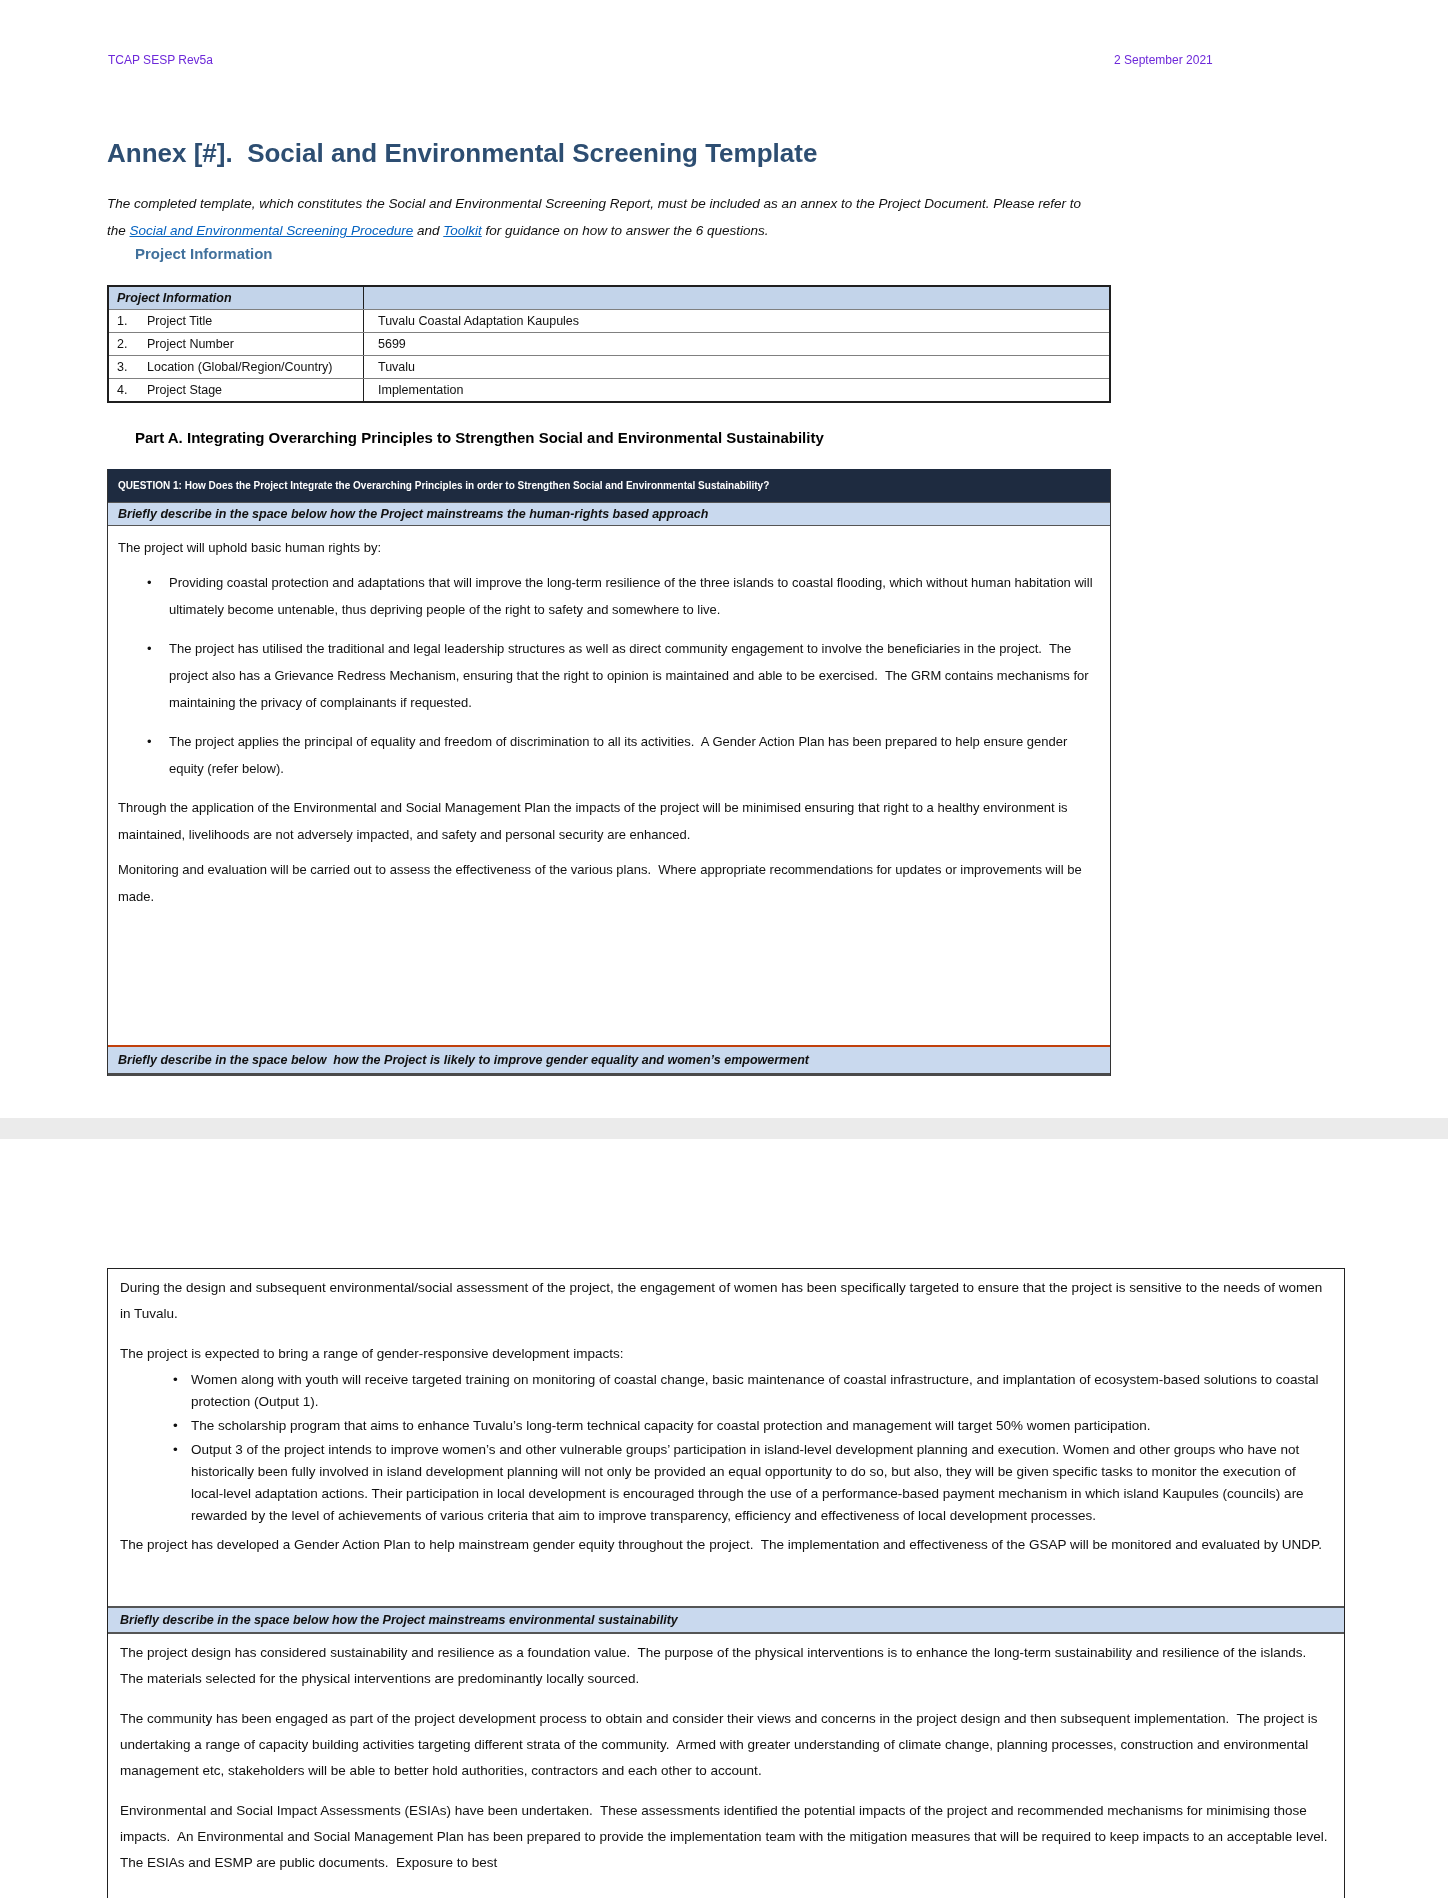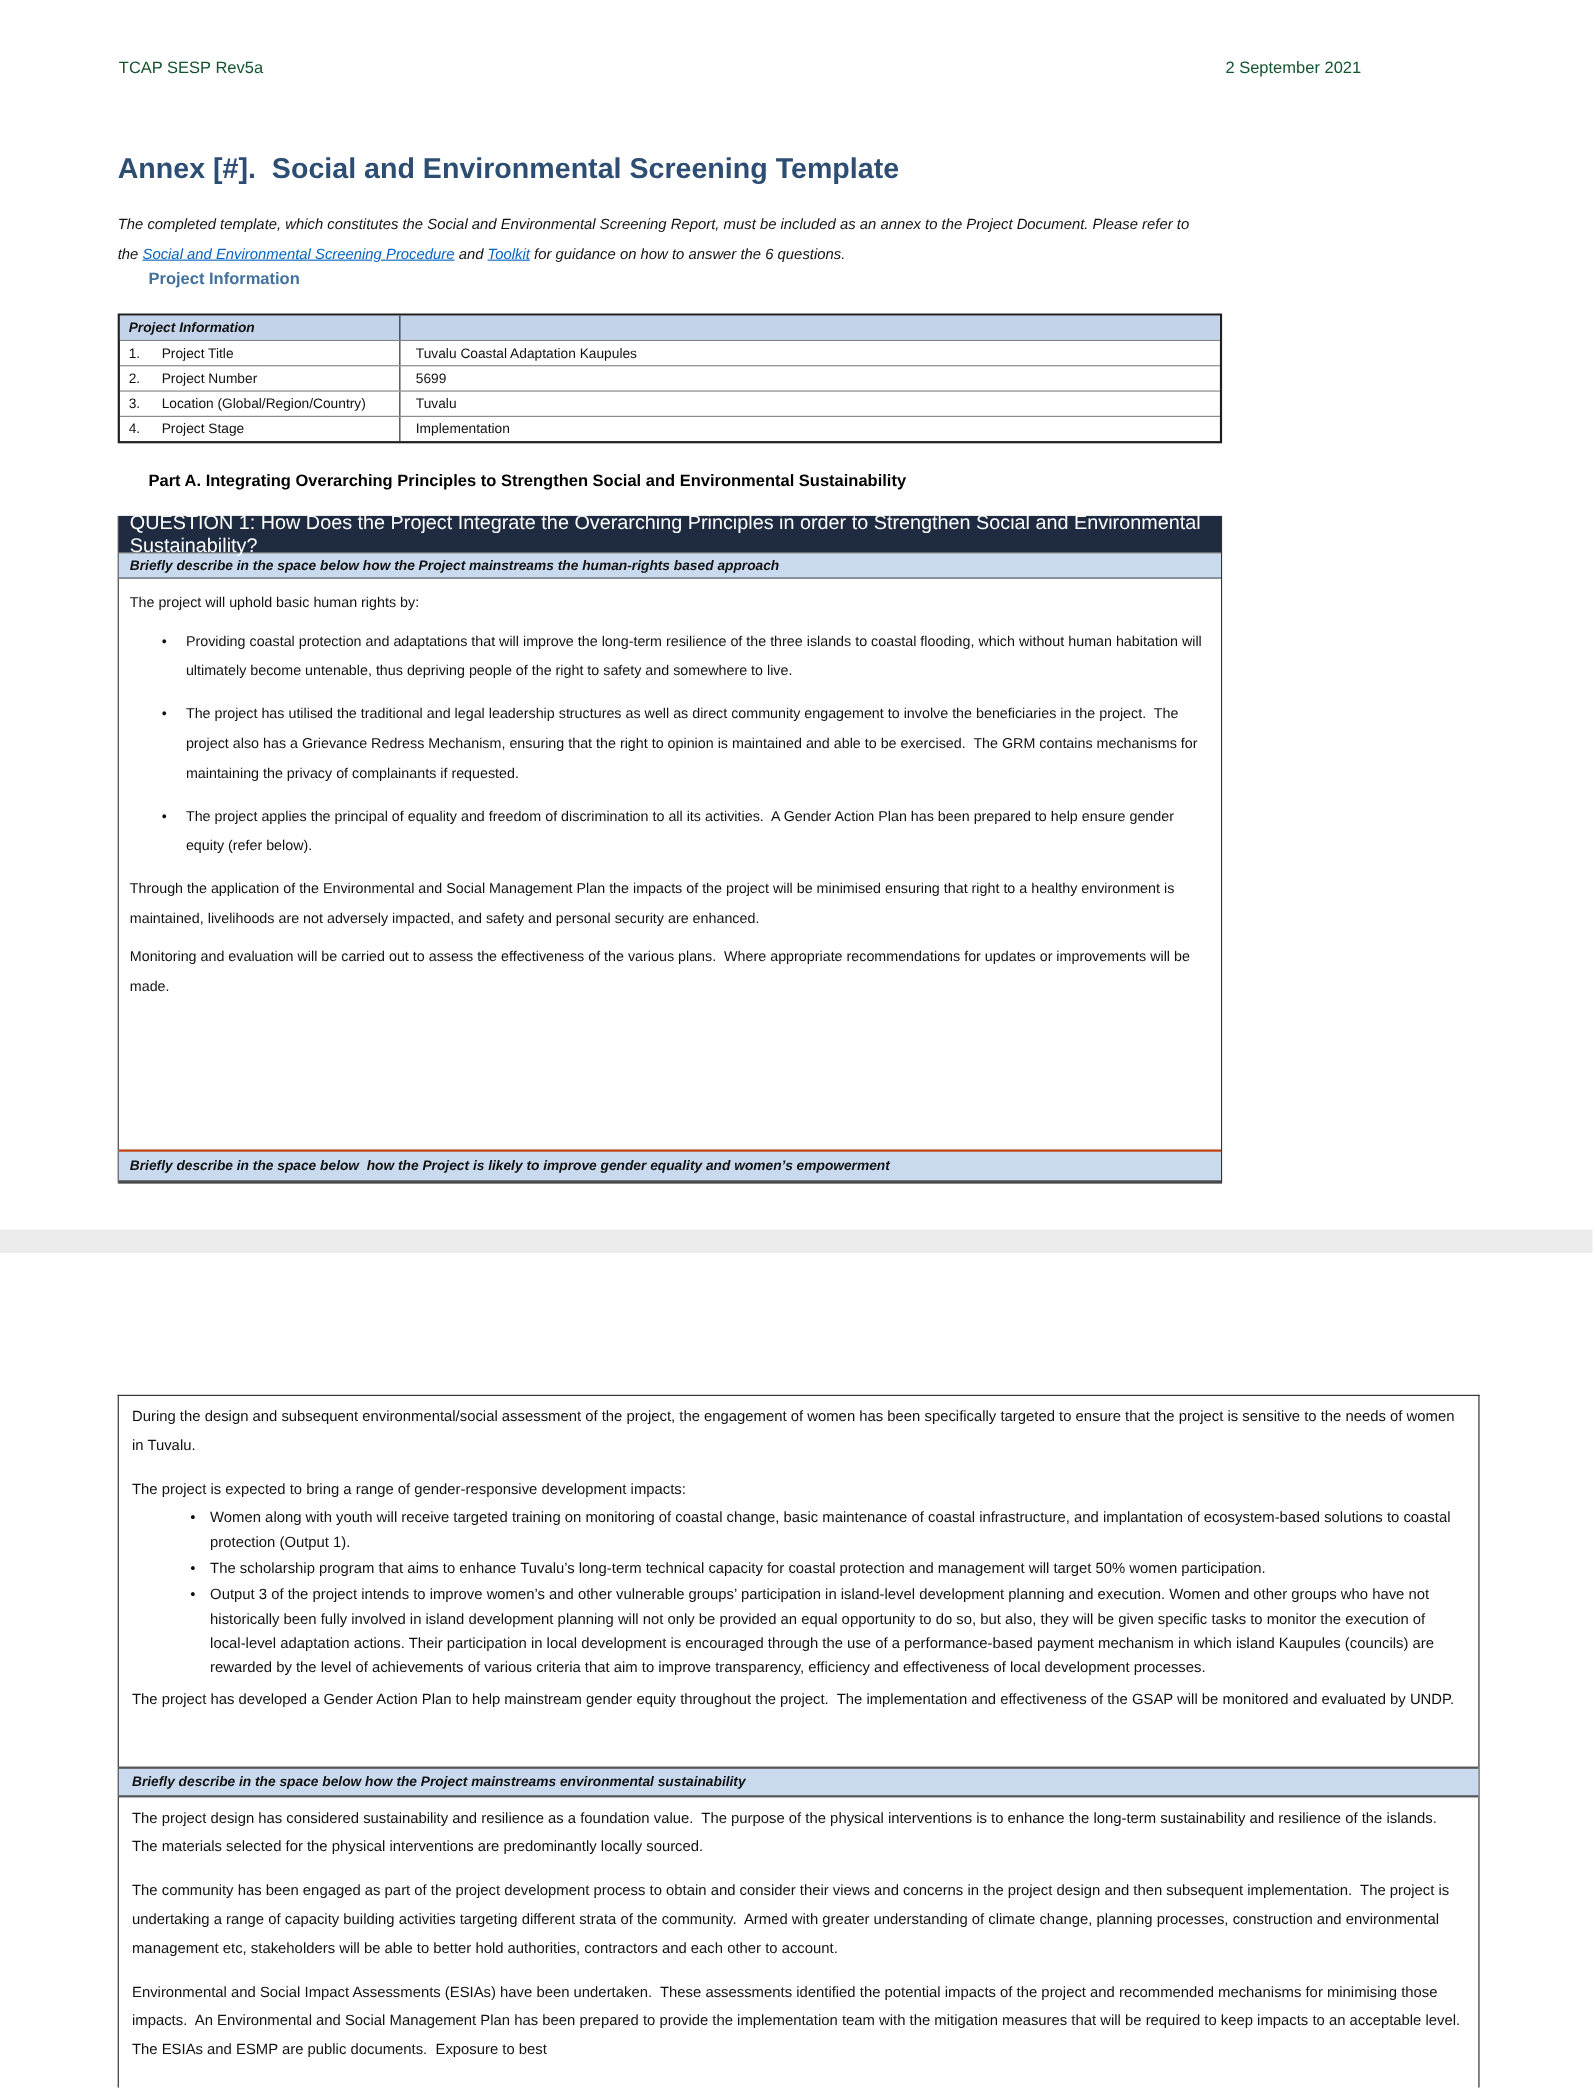--- a/index.html
+++ b/index.html
@@ -4,21 +4,21 @@
 <style>
   html,body{margin:0;padding:0;background:#fff;}
   .canvas{
     position:relative;width:1448px;height:1898px;background:#ffffff;overflow:hidden;
     font-family:"Liberation Sans",sans-serif;color:#111;
   }
   .abs{position:absolute;}
   .pre{white-space:pre-wrap;}
 
   
-  .hdr{font-size:15px;color:#14532d;}
+  .hdr{font-size:12px;color:#6d28d9;}
   .hdr-left{left:108px;top:53px;}
   .hdr-right{top:53px;left:1114px;}
 
   
   .annex-title{left:107px;top:138px;font-size:26px;font-weight:700;color:#2d4e72;}
   .intro{left:107px;top:190px;width:982px;font-size:13.5px;font-style:italic;line-height:27px;}
   .intro a{color:#0563c1;text-decoration:underline;font-style:italic;}
 
   .sub-head{font-size:15px;font-weight:700;color:#41719c;}
   .h-pinfo{left:135px;top:245px;}
@@ -28,21 +28,21 @@
   .pinfo{left:107px;top:285px;width:1004px;border:2px solid #1f1f1f;border-collapse:collapse;box-sizing:border-box;font-size:12.5px;}
   .pinfo .trow{display:flex;border-top:1px solid #808080;}
   .pinfo .trow.first{border-top:none;}
   .pinfo .hrow{background:#c3d4ea;font-weight:700;font-style:italic;}
   .pinfo .c1{width:255px;border-right:1px solid #1f1f1f;padding:4px 6px 4px 8px;box-sizing:border-box;display:flex;}
   .pinfo .c2{flex:1;padding:4px 6px 4px 14px;box-sizing:border-box;}
   .pinfo .num{width:30px;flex:0 0 30px;}
 
   
   .qtable{left:107px;top:469px;width:1004px;box-sizing:border-box;border-left:1px solid #333;border-right:1px solid #333;}
-  .q-dark{background:#1e2b40;color:#fff;font-weight:400;font-size:18px;height:33px;display:flex;align-items:center;padding:0 10px;box-sizing:border-box;}
+  .q-dark{background:#1e2b40;color:#fff;font-weight:700;font-size:10px;height:33px;display:flex;align-items:center;padding:0 10px;box-sizing:border-box;}
   .q-blue{background:#c9d9ee;font-size:12.5px;font-weight:700;font-style:italic;padding:4px 10px;border-top:1px solid #555;border-bottom:1px solid #555;box-sizing:border-box;}
   .q-blue.gender{border-top:2px solid #c2410c;border-bottom:3px solid #4a4a4a;padding:6px 10px;}
   .q-body{height:519px;box-sizing:border-box;padding:8px 14px 0 10px;font-size:13px;line-height:27px;overflow:hidden;}
   .q-body p{margin:0 0 8px 0;}
   .q-body ul{list-style:none;margin:0 0 4px 0;padding:0;}
   .q-body li{position:relative;padding-left:51px;margin-bottom:12px;}
   .q-body li::before{content:"\2022";position:absolute;left:29px;top:0;}
 
   
   .page-break{left:0;top:1118px;width:1448px;height:21px;background:#ebebeb;}

